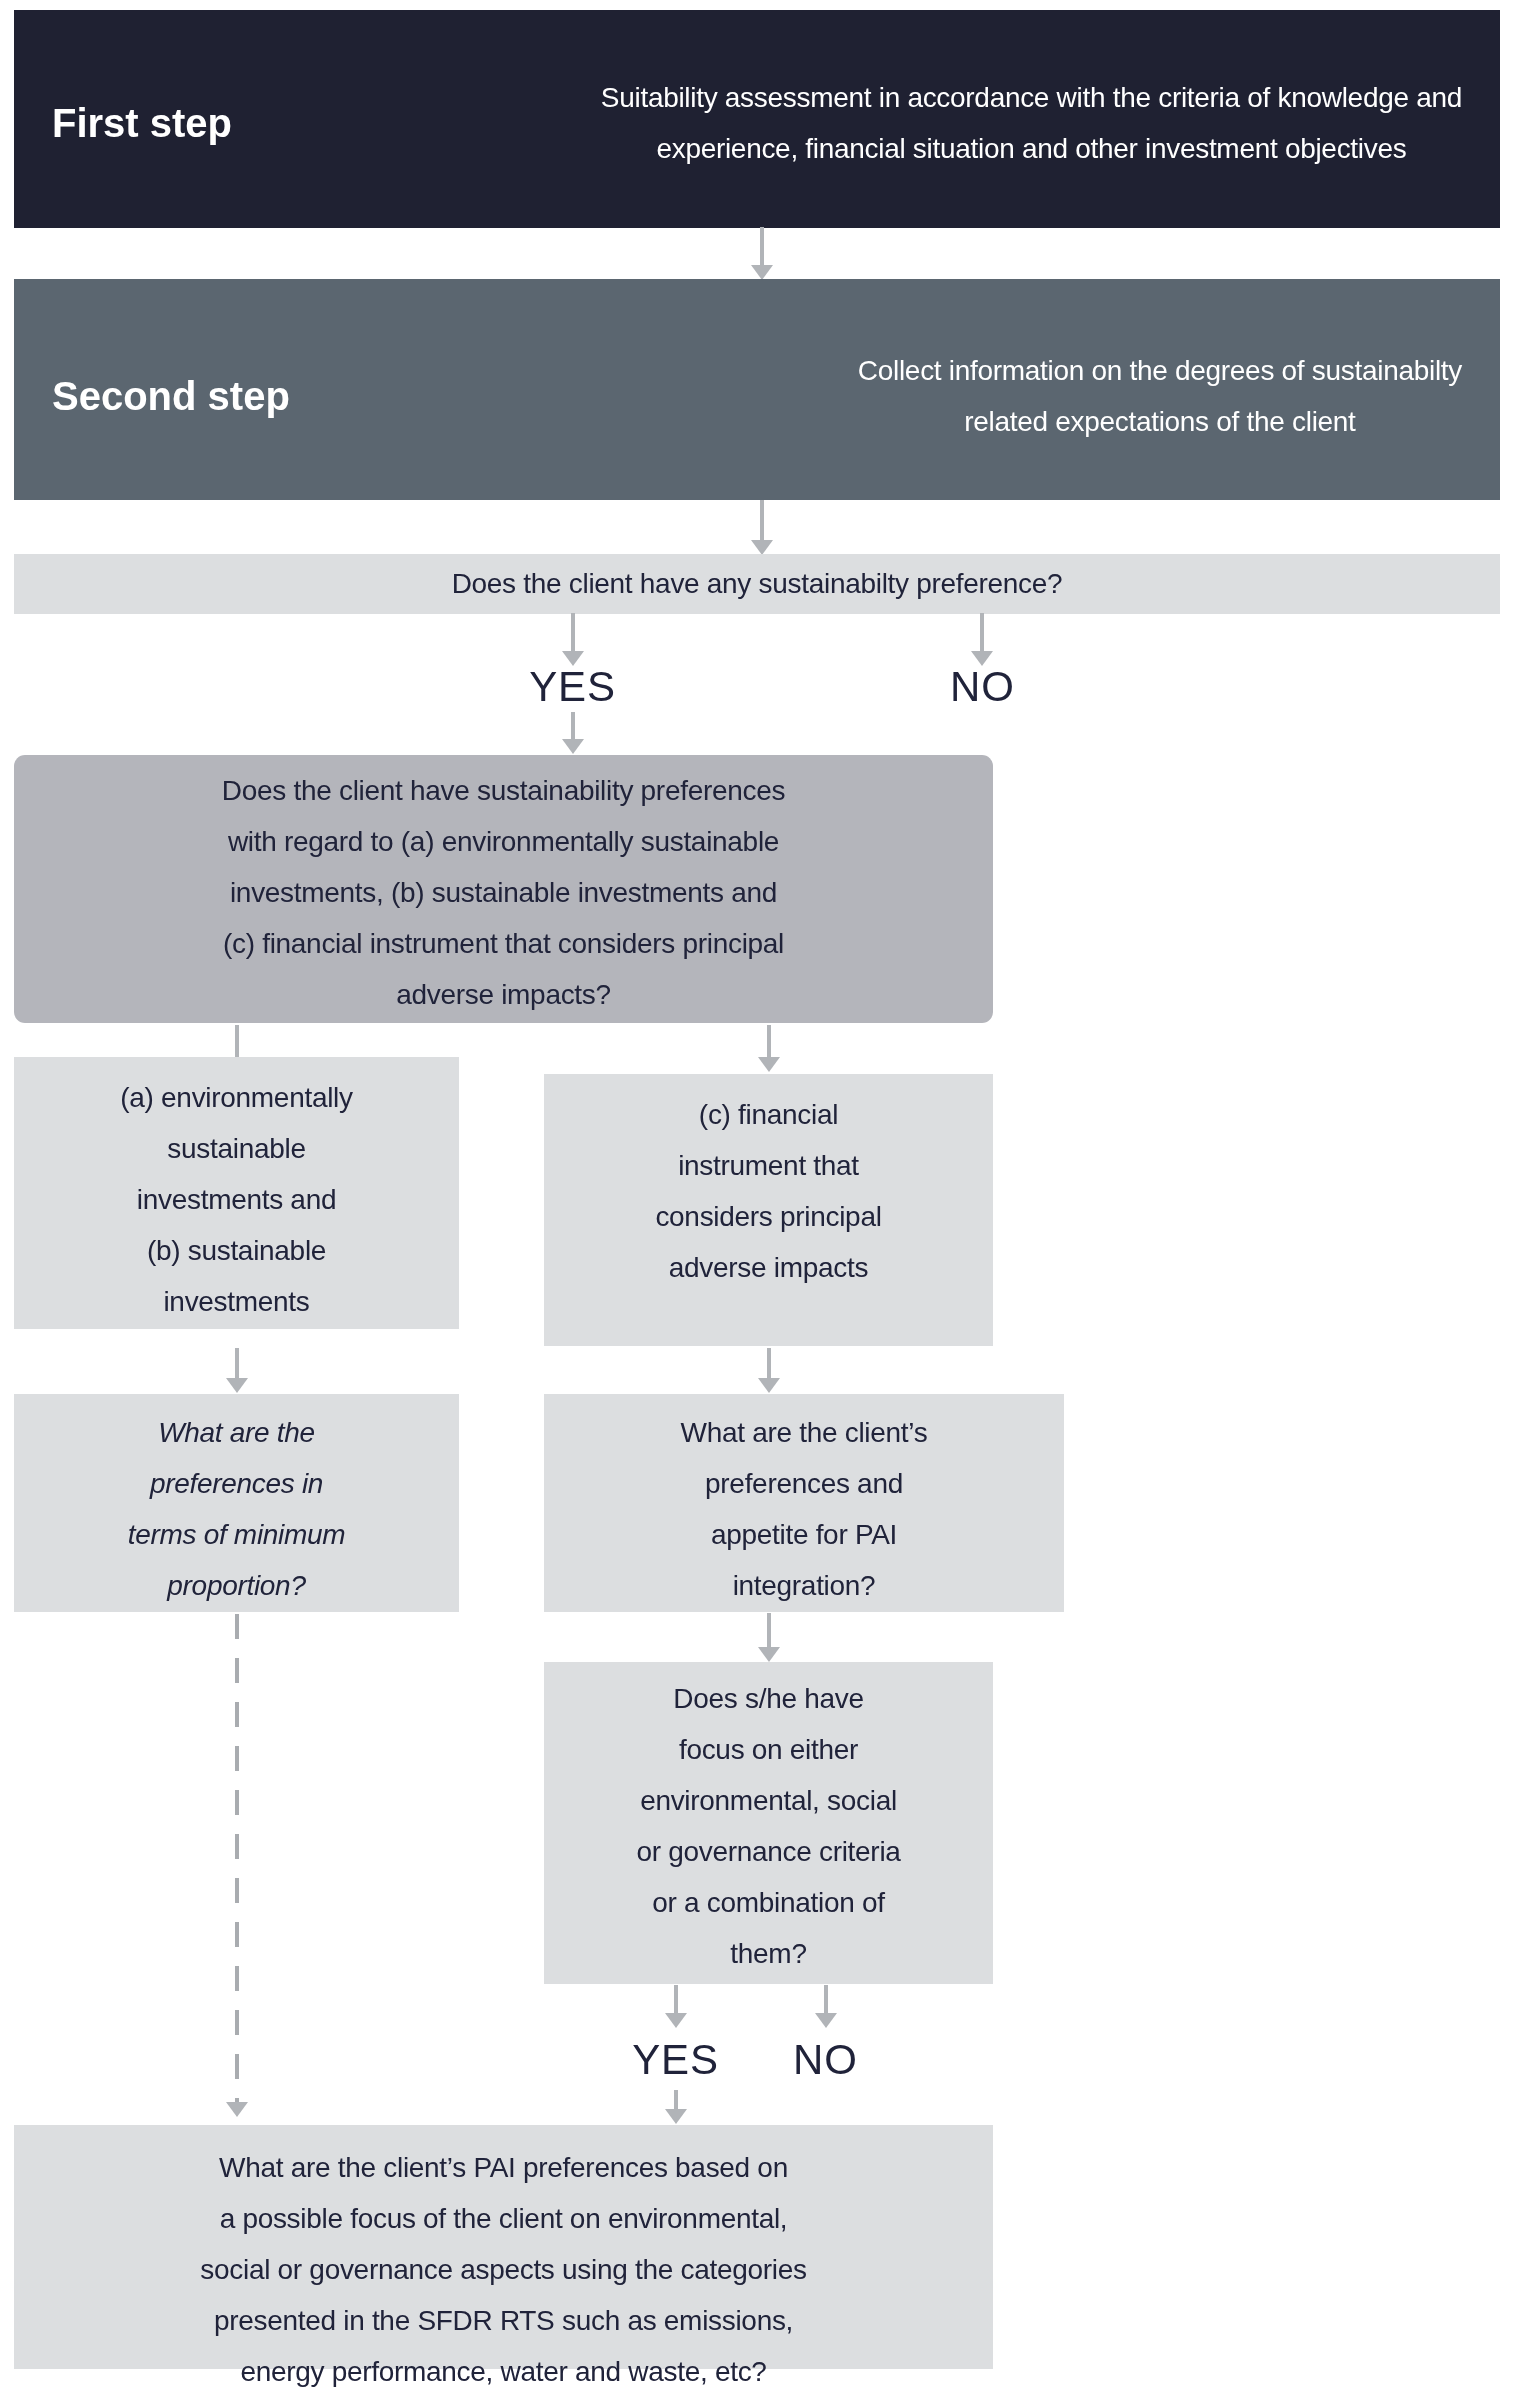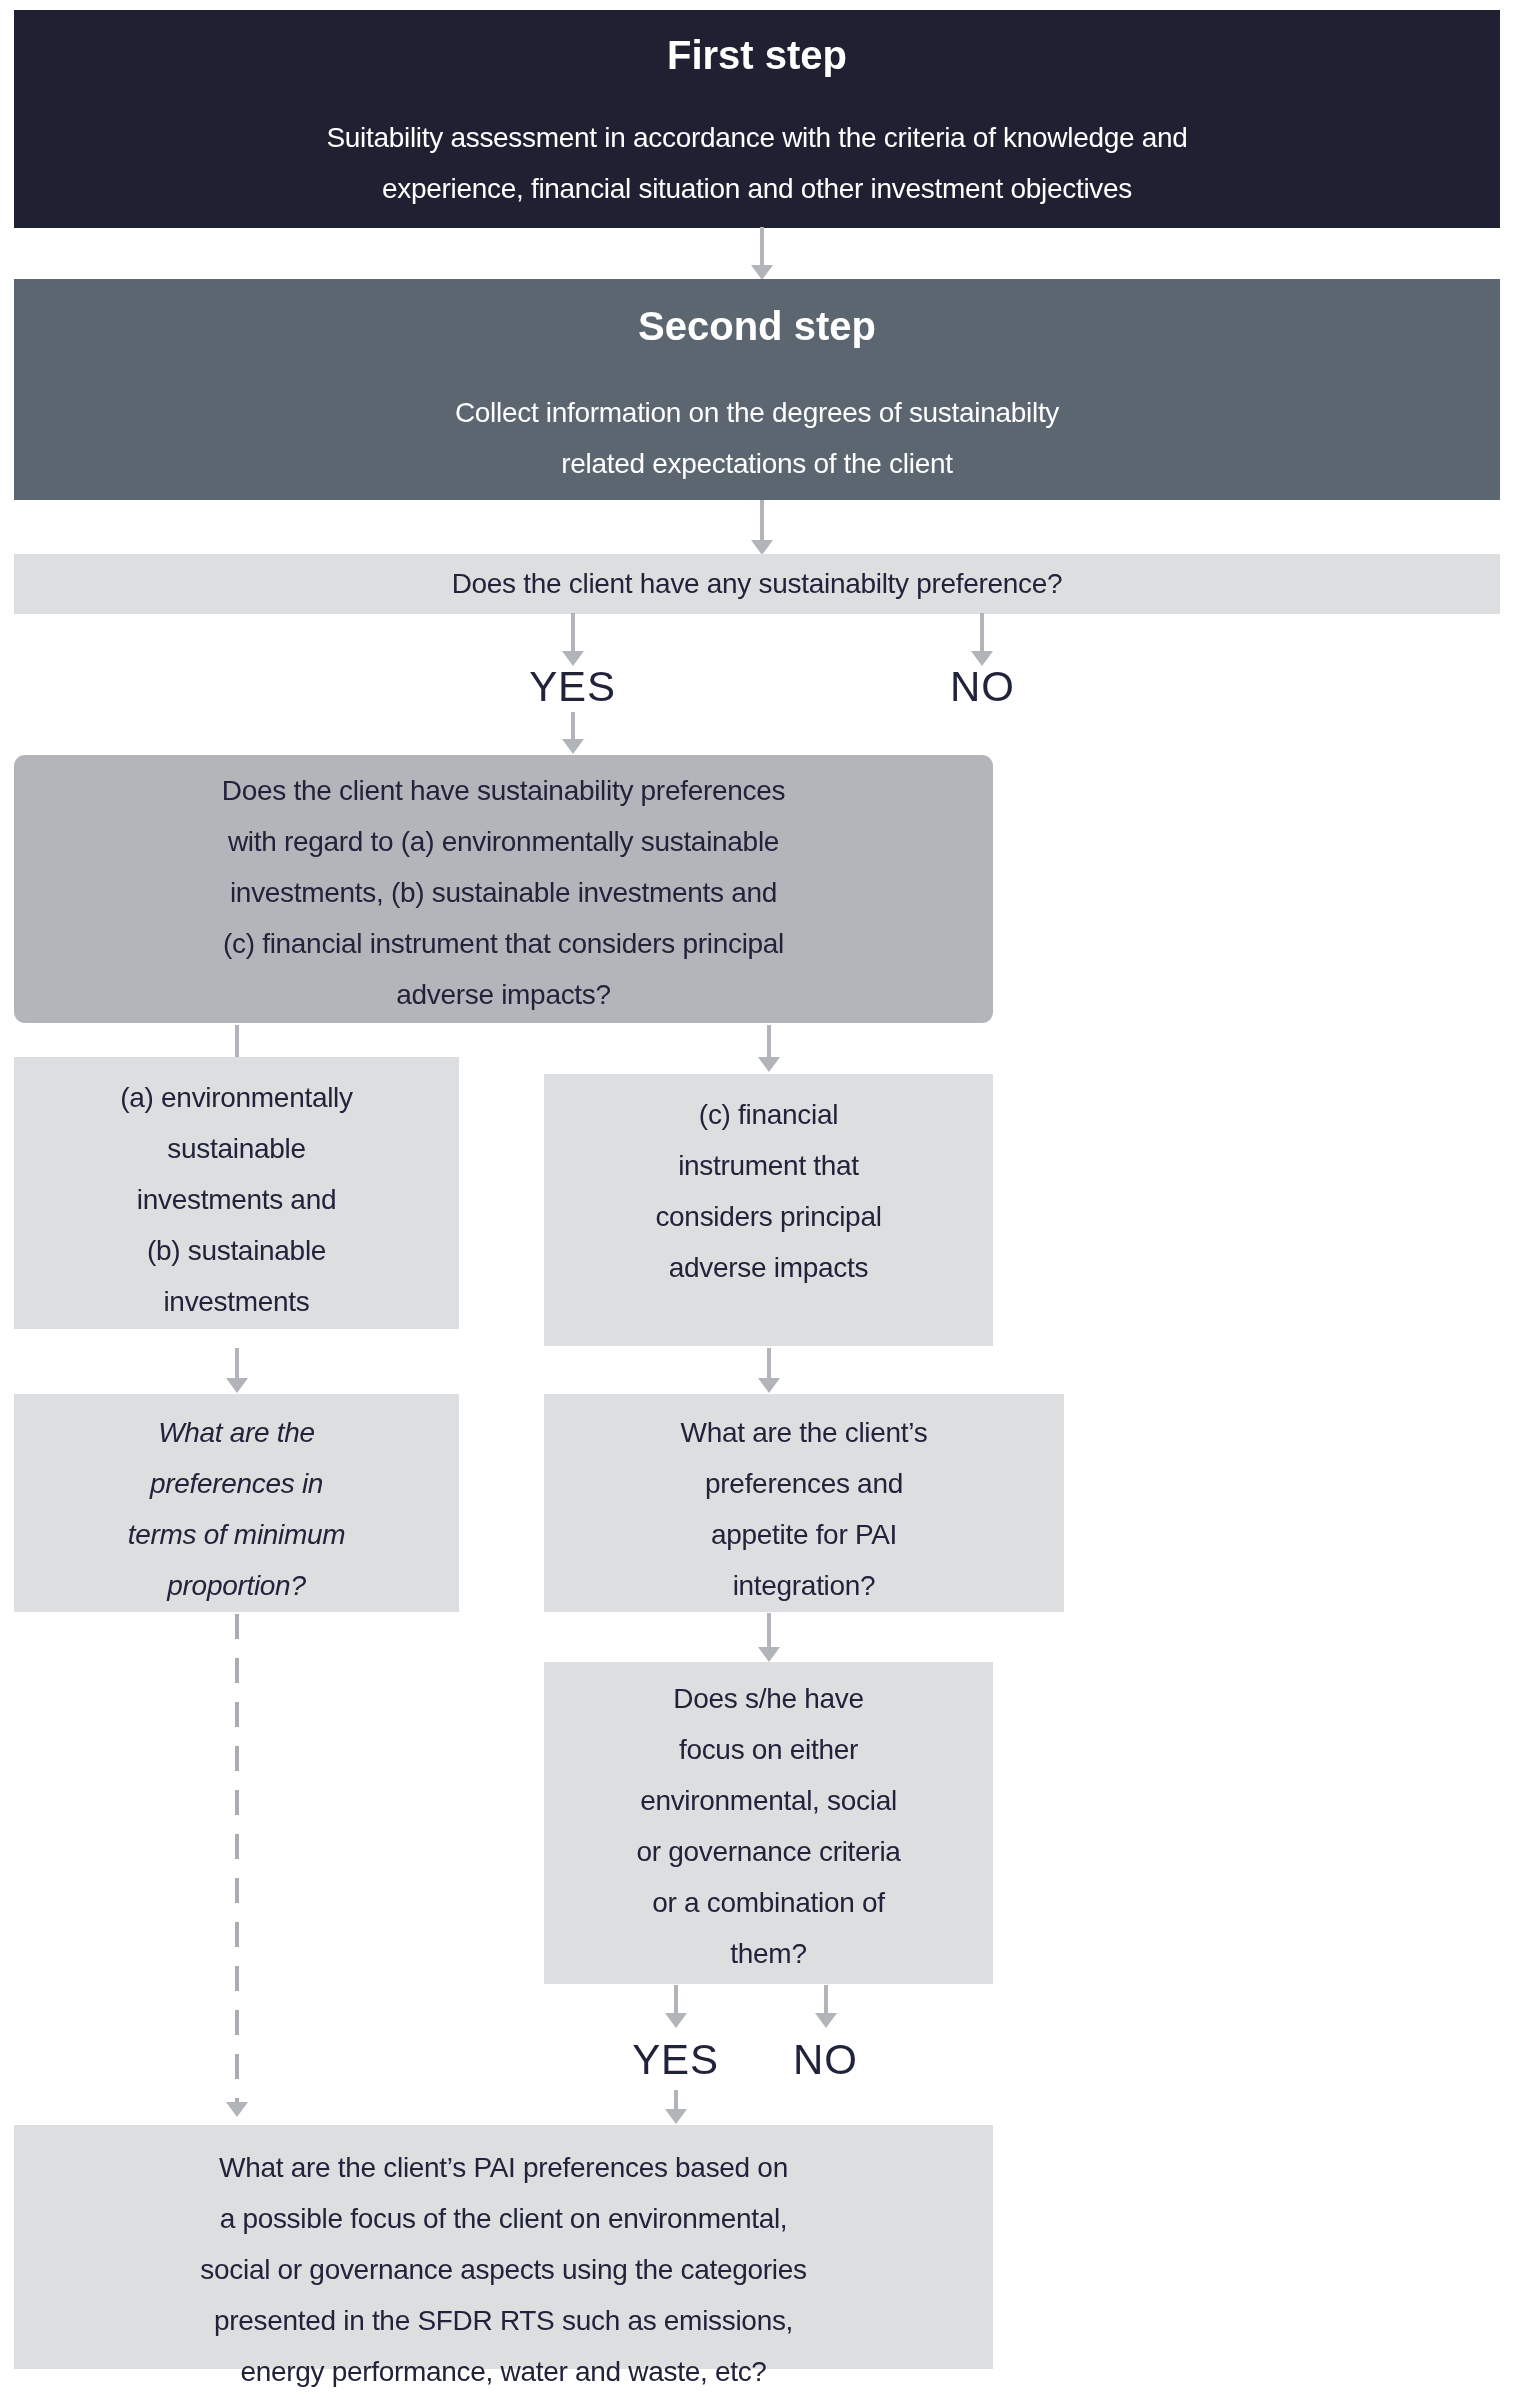--- a/index.html
+++ b/index.html
@@ -23,21 +23,21 @@
     letter-spacing: -0.3px;
     white-space: pre-line;
   }
   .step-title {
     font-size: 40px;
     line-height: 44px;
     font-weight: bold;
   }
   .step-box {
     display: flex;
-    flex-direction: column;
+    flex-direction: row;
     justify-content: space-between;
     align-items: center;
     color: #ffffff;
   }
   #box-first  { left: 14px;  top: 9.5px;   width: 1486px; height: 218px; background: #1f2132; padding: 23px 38px 13.2px; }
   #box-second { left: 14px;  top: 279px;  width: 1486px; height: 221px; background: #5b6670; padding: 24.6px 38px 11.4px; }
   #box-q1     { left: 14px;  top: 554px;  width: 1486px; height: 60px;  background: #dcdee0; }
   #box-q1 .body-text { line-height: 60px; }
   #box-q2     { left: 14px;  top: 755px;  width: 979px; height: 268px; background: #b4b5bb; padding: 9.5px 43px 0; border-radius: 11px; }
   #box-a      { left: 14px;  top: 1057px; width: 445px;  height: 272px; background: #dcdee0; padding: 15px 28px 0; }

